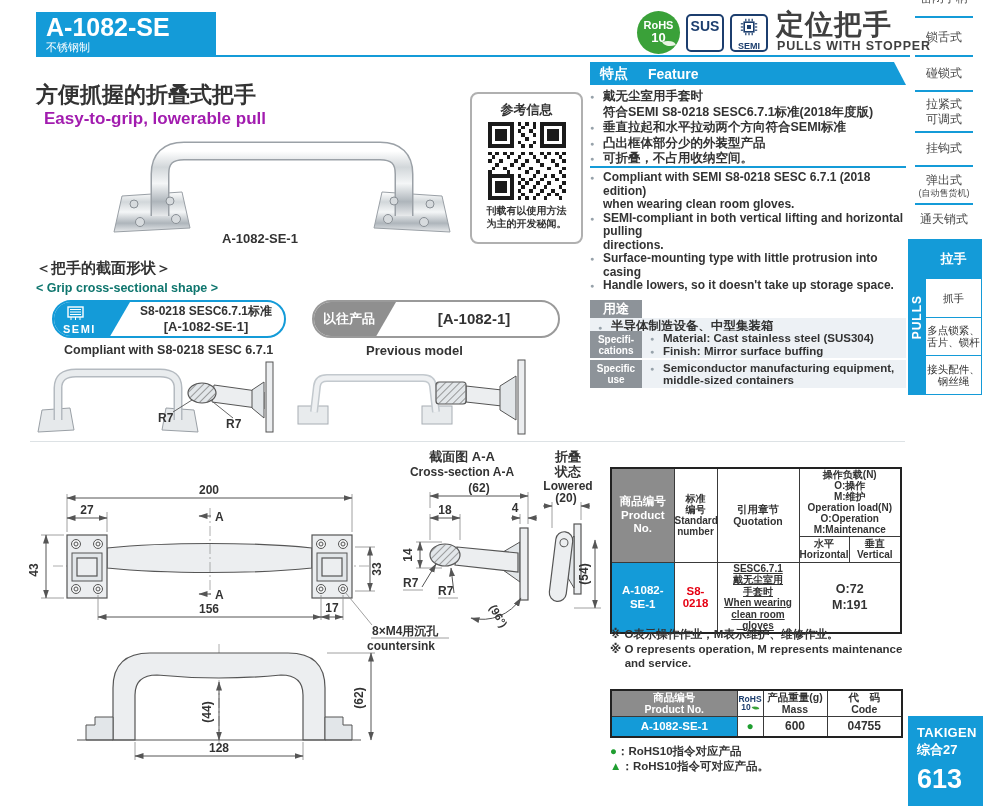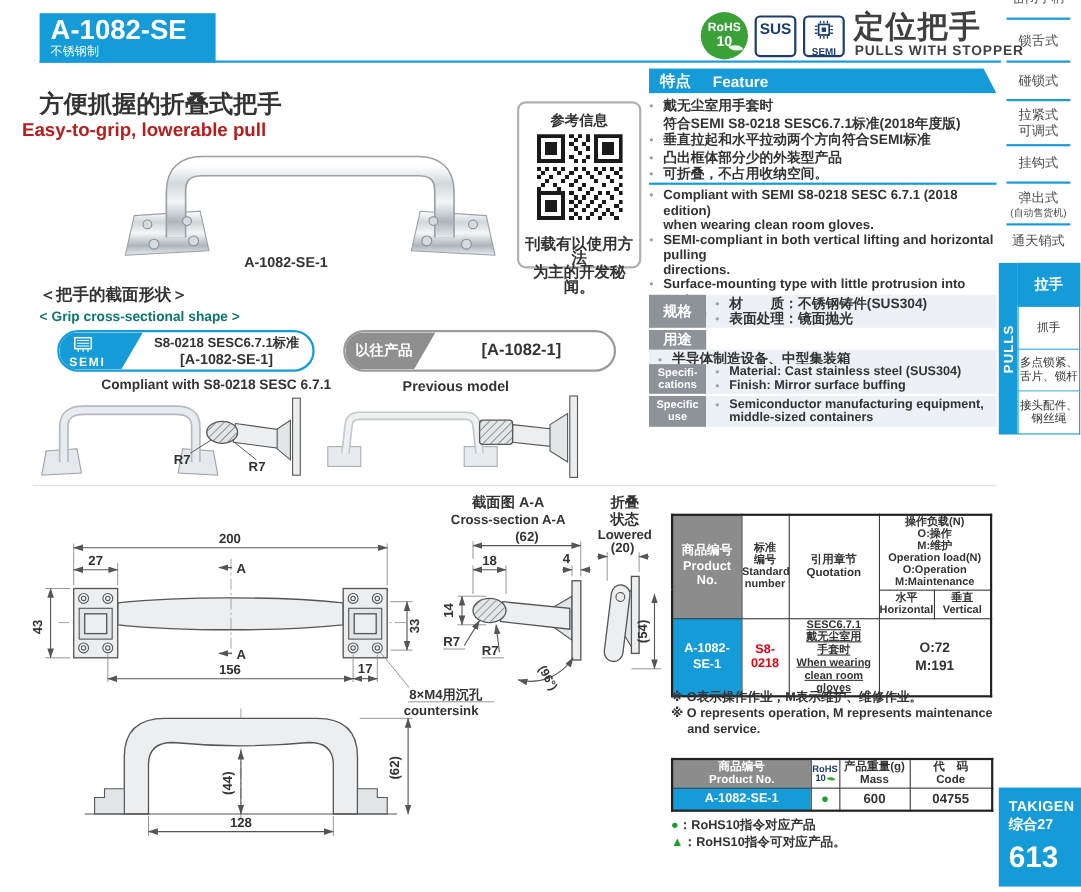--- a/index.html
+++ b/index.html
@@ -2,21 +2,21 @@
 <html><head>
 <meta charset="utf-8">
 <style>
   html,body{margin:0;padding:0;background:#fff;}
   .page{position:relative;width:983px;height:811px;background:#fff;overflow:hidden;
         font-family:"Liberation Sans","DejaVu Sans",sans-serif;color:#333;}
   .abs{position:absolute;}
   .pre{white-space:pre-line;}
 
   
-  #code-box{left:36px;top:12px;width:160px;height:45px;background:#149bd8;color:#fff;box-sizing:border-box;padding:1px 0 0 10px;}
+  #code-box{left:36px;top:12px;width:180px;height:45px;background:#149bd8;color:#fff;box-sizing:border-box;padding:1px 0 0 10px;}
   #code-box .code{font-size:25px;font-weight:bold;line-height:28px;letter-spacing:0;}
   #code-box .sub{font-size:11px;line-height:13px;}
   #header-rule{left:36px;top:55px;width:874px;height:2px;background:#149bd8;}
   #rohs-badge{left:637px;top:11px;width:43px;height:43px;border-radius:50%;background:#3aa139;color:#fff;text-align:center;}
   #rohs-badge .t1{font-size:11px;font-weight:bold;line-height:12px;margin-top:8px;}
   #rohs-badge .t2{font-size:13px;font-weight:bold;line-height:13px;}
   #rohs-badge .leaf{position:absolute;right:5px;bottom:7px;width:12px;height:7px;background:#eaf6e4;border-radius:0 100% 0 100%;transform:rotate(-18deg);}
   #sus-badge{left:686px;top:14px;width:38px;height:38px;border:2px solid #1c3e6e;border-radius:5px;background:#fff;box-sizing:border-box;overflow:hidden;}
   #sus-badge .t{font-size:14px;font-weight:bold;color:#1c3e6e;text-align:center;line-height:21px;}
   #sus-badge .b{background:#1c3e6e;color:#fff;font-size:8px;text-align:center;line-height:13px;height:13px;margin-left:36px;}
@@ -37,39 +37,39 @@
   .pcell{box-sizing:border-box;flex:1;display:flex;align-items:center;justify-content:center;text-align:center;
          border:1px solid #149bd8;border-top:none;background:#fff;color:#333;font-size:10.5px;line-height:12px;cursor:pointer;}
   .pcell.active{background:#149bd8;color:#fff;font-weight:bold;font-size:13px;border-top:1px solid #149bd8;}
   #footer-box{left:908px;top:716px;width:75px;height:90px;background:#149bd8;color:#fff;box-sizing:border-box;padding:9px 0 0 9px;}
   #footer-box .brand{font-size:13px;font-weight:bold;letter-spacing:0.3px;}
   #footer-box .cat{font-size:13px;font-weight:bold;margin-top:1px;}
   #footer-box .pg{font-size:27px;font-weight:bold;margin-top:5px;}
 
   
   #title-cn{left:36px;top:80px;font-size:22px;font-weight:bold;color:#333;}
-  #title-en{left:20px;top:109px;font-size:17px;font-weight:600;color:#b91c1c;}
+  #title-en{left:44px;top:109px;font-size:17px;font-weight:600;color:#a21caf;}
   #main-photo{left:112px;top:134px;}
   #photo-caption{left:222px;top:231px;font-size:13px;font-weight:bold;}
   #qr-box{left:470px;top:92px;width:113px;height:152px;border:2px solid #b0b0b0;border-radius:8px;background:#fff;box-sizing:border-box;text-align:center;}
   #qr-box .qt{font-size:13px;font-weight:bold;margin-top:7px;}
   #qr-box svg{margin-top:3px;}
-  #qr-box .qc{font-size:14px;font-weight:600;line-height:13px;margin-top:10px;}
+  #qr-box .qc{font-size:10px;font-weight:600;line-height:13px;margin-top:0;}
 
   
   #cs-head-cn{left:36px;top:259px;font-size:15px;font-weight:bold;}
   #cs-head-en{left:36px;top:281px;font-size:12.5px;font-weight:600;color:#0f766e;}
   .pill{position:absolute;height:38px;background:#fff;box-sizing:border-box;border-radius:19px;overflow:hidden;}
   #semi-pill{left:52px;top:300px;width:234px;border:2px solid #149bd8;}
   #semi-pill .pl{position:absolute;left:0;top:0;width:76px;height:100%;background:#149bd8;clip-path:polygon(0 0,100% 0,74% 100%,0 100%);text-align:left;padding-left:9px;box-sizing:border-box;}
   #semi-pill .pl .semi-t{color:#fff;font-size:11px;font-weight:bold;letter-spacing:1.5px;line-height:11px;margin-top:-2px;}
   #semi-pill .pr{position:absolute;left:76px;top:2px;width:152px;text-align:center;}
   #semi-pill .l1{font-size:12px;font-weight:bold;line-height:15px;}
   #semi-pill .l2{font-size:13px;font-weight:bold;line-height:15px;}
-  #semi-pill-caption{left:92px;top:343px;font-size:12.5px;font-weight:bold;}
+  #semi-pill-caption{left:64px;top:343px;font-size:12.5px;font-weight:bold;}
   #prev-pill{left:312px;top:300px;width:248px;border:2px solid #9a9a9a;}
   #prev-pill .pl{position:absolute;left:0;top:0;width:82px;height:100%;background:#8f8f8f;clip-path:polygon(0 0,100% 0,76% 100%,0 100%);color:#fff;font-size:13px;font-weight:bold;line-height:34px;text-align:center;padding-right:12px;box-sizing:border-box;}
   #prev-pill .pr{position:absolute;left:82px;top:0;width:156px;text-align:center;font-size:15px;font-weight:bold;line-height:34px;}
   #prev-caption{left:366px;top:343px;font-size:13px;font-weight:600;}
   #compare-svg{left:30px;top:352px;}
   #mid-rule{left:30px;top:441px;width:875px;height:1px;background:#dde2e5;}
 
   
   #feature-tab{left:590px;top:62px;width:316px;height:23px;background:#149bd8;clip-path:polygon(0 0,calc(100% - 12px) 0,100% 100%,0 100%);
                display:flex;align-items:center;gap:20px;padding-left:10px;box-sizing:border-box;color:#fff;font-size:14px;font-weight:bold;}
@@ -371,27 +371,20 @@
   <div class="abs" id="feature-rule"></div>
   <div class="abs" id="feature-en">
     <div class="bullet pre">Compliant with SEMI S8-0218 SESC 6.7.1 (2018 edition)
 when wearing clean room gloves.</div>
     <div class="bullet pre">SEMI-compliant in both vertical lifting and horizontal pulling
 directions.</div>
     <div class="bullet pre">Surface-mounting type with little protrusion into casing</div>
     <div class="bullet pre">Handle lowers, so it doesn't take up storage space.</div>
   </div>
 
-  <div class="spec-row" id="spec-cn1">
-    <div class="spec-label">规格</div>
-    <div class="spec-body">
-      <div class="spec-item">材　　质：不锈钢铸件(SUS304)</div>
-      <div class="spec-item">表面处理：镜面抛光</div>
-    </div>
-  </div>
   <div class="spec-row" id="spec-cn2">
     <div class="spec-label">用途</div>
     <div class="spec-body">
       <div class="spec-item">半导体制造设备、中型集装箱</div>
     </div>
   </div>
   <div class="spec-row" id="spec-en1">
     <div class="spec-label pre">Specifi-
 cations</div>
     <div class="spec-body">

